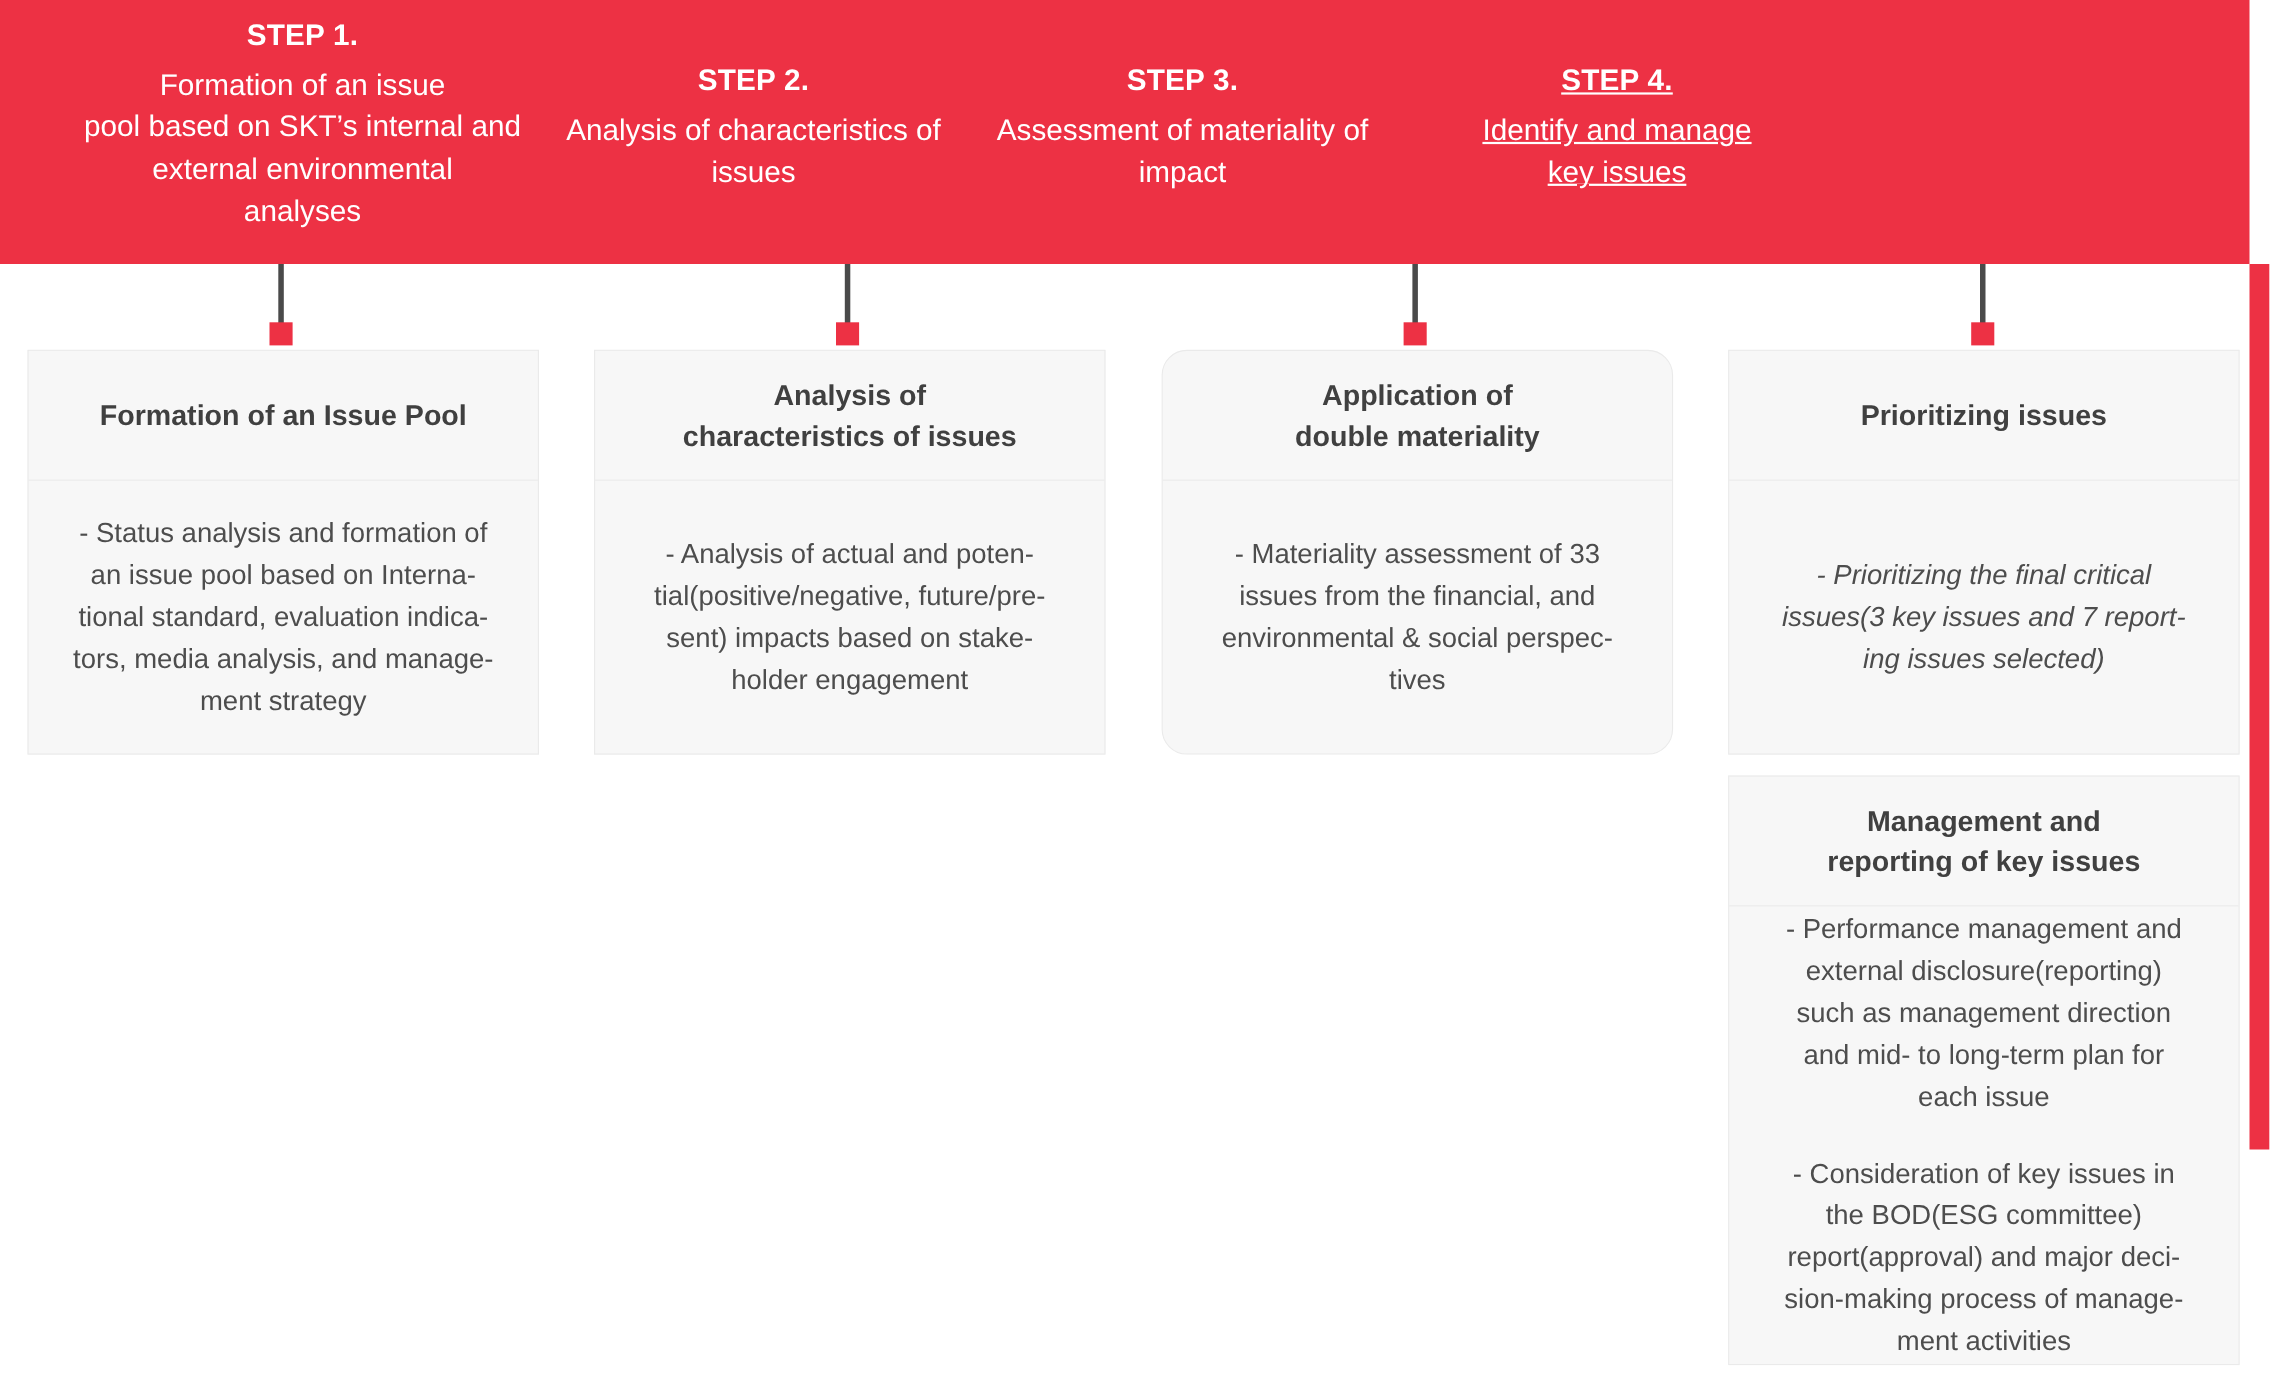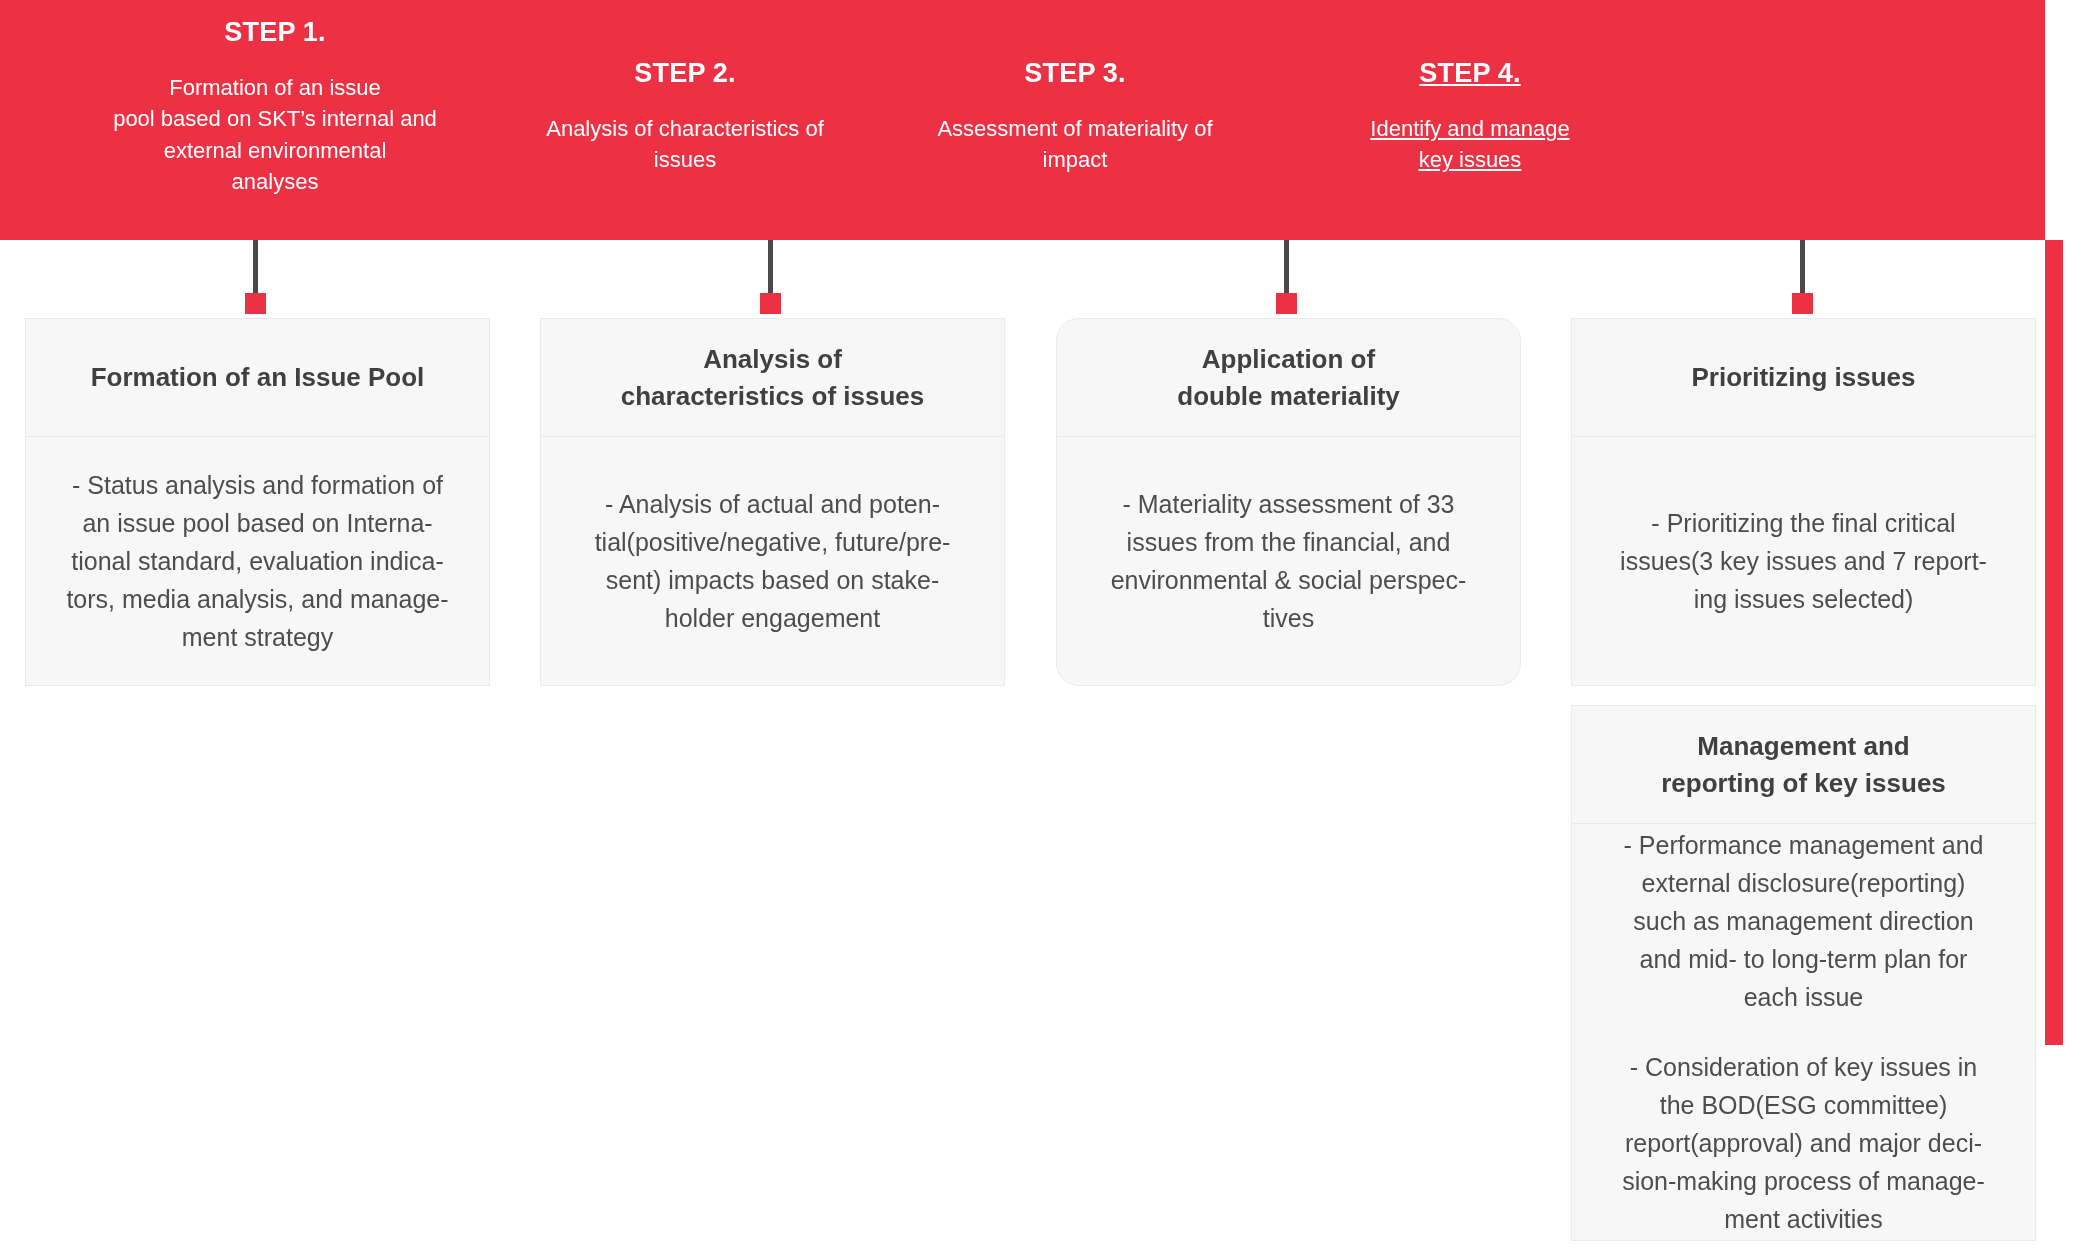--- a/index.html
+++ b/index.html
@@ -38,25 +38,25 @@
     color: #ffffff;
   }
   .step-head .step-label {
     font-size: 27px;
     font-weight: 700;
     letter-spacing: 0.2px;
     line-height: 1.45;
     display: block;
   }
   .step-head .step-desc {
-    font-size: 22px;
+    font-size: 27px;
     font-weight: 400;
     line-height: 1.42;
     display: block;
-    margin-top: 20px;
+    margin-top: 6px;
     white-space: pre-line;
   }
   .step-head.s1 { left: 30px;   width: 490px; top: 13px; }
   .step-head.s2 { left: 440px;  width: 490px; top: 54px; }
   .step-head.s3 { left: 830px;  width: 490px; top: 54px; }
   .step-head.s4 { left: 1225px; width: 490px; top: 54px; text-decoration: underline; }
 
   
   .right-band {
     position: absolute;
@@ -133,21 +133,21 @@
   .card-2 { left: 540px;  top: 318px; width: 465px; height: 368px; }
   .card-2 .card-head { height: 118px; }
   .card-2 .card-body { height: 248px; }
 
   .card-3 { left: 1056px; top: 318px; width: 465px; height: 368px; border-radius: 23px; }
   .card-3 .card-head { height: 118px; }
   .card-3 .card-body { height: 248px; }
 
   .card-4a { left: 1571px; top: 318px; width: 465px; height: 368px; }
   .card-4a .card-head { height: 118px; }
-  .card-4a .card-body { height: 248px; }
+  .card-4a .card-body { height: 248px; font-style: italic; }
 
   .card-4b { left: 1571px; top: 705px; width: 465px; height: 536px; }
   .card-4b .card-head { height: 118px; }
   .card-4b .card-body { height: 416px; gap: 32px; }
 </style>
 </head>
 <body>
 
 <div class="stage">
 

